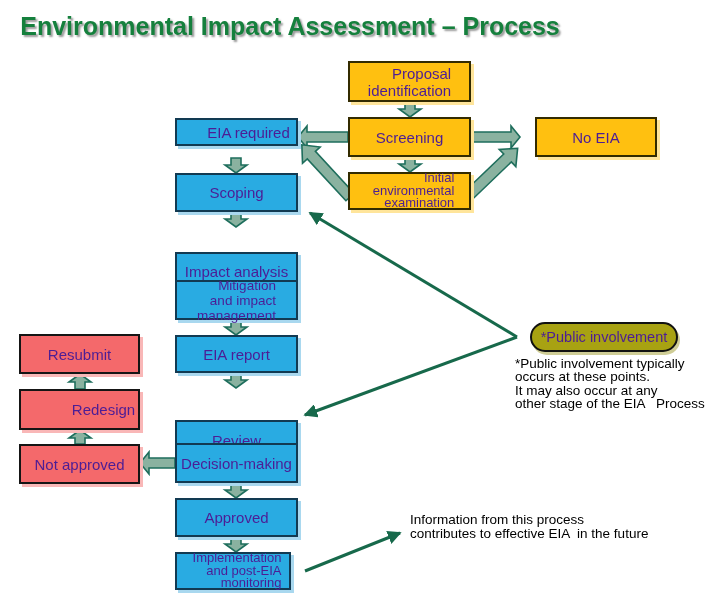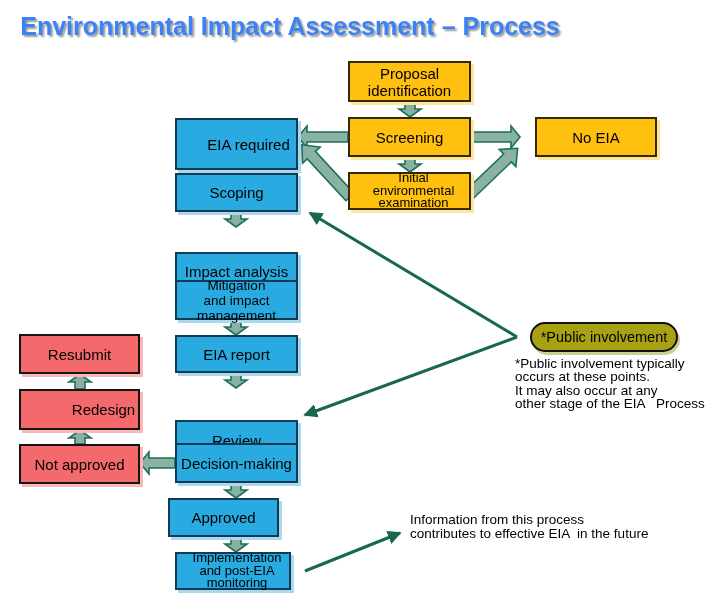--- a/index.html
+++ b/index.html
@@ -2,28 +2,28 @@
 <html><head>
 <meta charset="utf-8">
 <style>
   html,body{margin:0;padding:0;background:#ffffff;}
   .canvas{
     position:relative;width:727px;height:600px;background:#ffffff;overflow:hidden;
     font-family:"Liberation Sans",sans-serif;
   }
   .title{
     position:absolute;left:0;top:12px;width:580px;margin:0;
-    text-align:center;font-size:25px;font-weight:bold;color:#3b82f6;
+    text-align:center;font-size:25px;font-weight:bold;color:#15803d;
     text-shadow:2px 2px 2px #9a9a9a;letter-spacing:0px;
   }
   .arrows{position:absolute;left:0;top:0;pointer-events:none;}
   .node{
     position:absolute;box-sizing:border-box;border:2px solid #111;
-    display:flex;align-items:center;justify-content:center;text-align:center;
-    color:#000000;font-size:15px;line-height:17px;white-space:pre-wrap;
+    display:flex;align-items:center;justify-content:center;text-align:right;
+    color:#4c1d95;font-size:15px;line-height:17px;white-space:pre-wrap;
   }
   .orange{background:#FFC010;border-color:#332B00;box-shadow:3px 3px 0 #FFE59B;}
   .blue{background:#29ABE2;border-color:#123A52;box-shadow:3px 3px 0 #A9D8EF;}
   .red{background:#F4696B;border-color:#151515;box-shadow:3px 3px 0 #F9B7B7;}
   .pill{
     background:#A8A212;border:2px solid #111;border-radius:16px;
     box-shadow:2px 3px 0 #CFCD96;font-size:14.5px;
   }
   .sm{font-size:13px;line-height:12.5px;padding-left:8px;}
   .sm2{font-size:13.5px;line-height:15px;}
@@ -72,30 +72,30 @@
   </svg>
 
   <div class="node orange" style="left:348px;top:61px;width:123px;height:41px;">Proposal
 identification</div>
   <div class="node orange" style="left:348px;top:117px;width:123px;height:40px;">Screening</div>
   <div class="node orange" style="left:520px;top:117px;width:122px;height:40px;margin-left:15px;">No EIA</div>
   <div class="node orange sm" style="left:348px;top:172px;width:123px;height:38px;">Initial
 environmental
 examination</div>
 
-  <div class="node blue" style="left:175px;top:118px;width:123px;height:52px;padding-left:24px;">EIA required</div>
+  <div class="node blue" style="left:175px;top:118px;width:123px;height:28px;padding-left:24px;">EIA required</div>
   <div class="node blue" style="left:175px;top:173px;width:123px;height:39px;">Scoping</div>
   <div class="node blue" style="left:175px;top:227px;width:123px;height:39px;margin-top:25px;">Impact analysis</div>
   <div class="node blue sm2" style="left:175px;top:280px;width:123px;height:40px;">Mitigation
 and impact
 management</div>
   <div class="node blue" style="left:175px;top:335px;width:123px;height:38px;">EIA report</div>
   <div class="node blue" style="left:175px;top:388px;width:123px;height:40px;margin-top:32px;">Review</div>
   <div class="node blue" style="left:175px;top:443px;width:123px;height:40px;">Decision-making</div>
-  <div class="node blue" style="left:168px;top:498px;width:111px;height:39px;">Approved</div>
+  <div class="node blue" style="left:175px;top:498px;width:123px;height:39px;">Approved</div>
   <div class="node blue sm" style="left:175px;top:552px;width:116px;height:38px;">Implementation
 and post-EIA
 monitoring</div>
 
   <div class="node red" style="left:19px;top:334px;width:121px;height:40px;">Resubmit</div>
   <div class="node red" style="left:19px;top:389px;width:121px;height:41px;padding-left:48px;">Redesign</div>
   <div class="node red" style="left:19px;top:444px;width:121px;height:40px;">Not approved</div>
 
   <div class="node pill" style="left:530px;top:322px;width:148px;height:30px;">*Public involvement</div>
 

